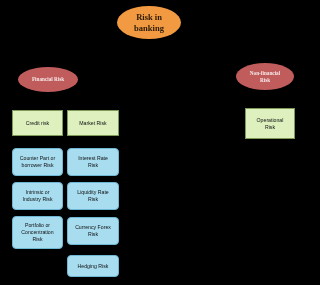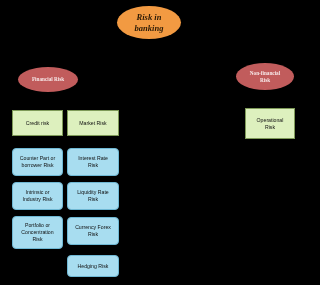--- a/index.html
+++ b/index.html
@@ -69,21 +69,21 @@
     display: block;
     padding: 0 2px;
     white-space: pre-line;
   }
 </style>
 </head>
 <body>
 
 <div id="canvas">
 
-  <div class="ellipse ellipse-root" style="left:117px; top:6px; width:64px; height:33px;font-style:italic;">
+  <div class="ellipse ellipse-root" style="left:117px; top:6px; width:64px; height:33px;">
     <span class="ellipse-text">Risk in
 banking</span>
   </div>
 
   <div class="ellipse ellipse-branch" style="left:18px; top:67px; width:60px; height:25px;">
     <span class="ellipse-text">Financial Risk</span>
   </div>
 
   <div class="ellipse ellipse-branch" style="left:236px; top:63px; width:58px; height:27px;">
     <span class="ellipse-text">Non-financial

